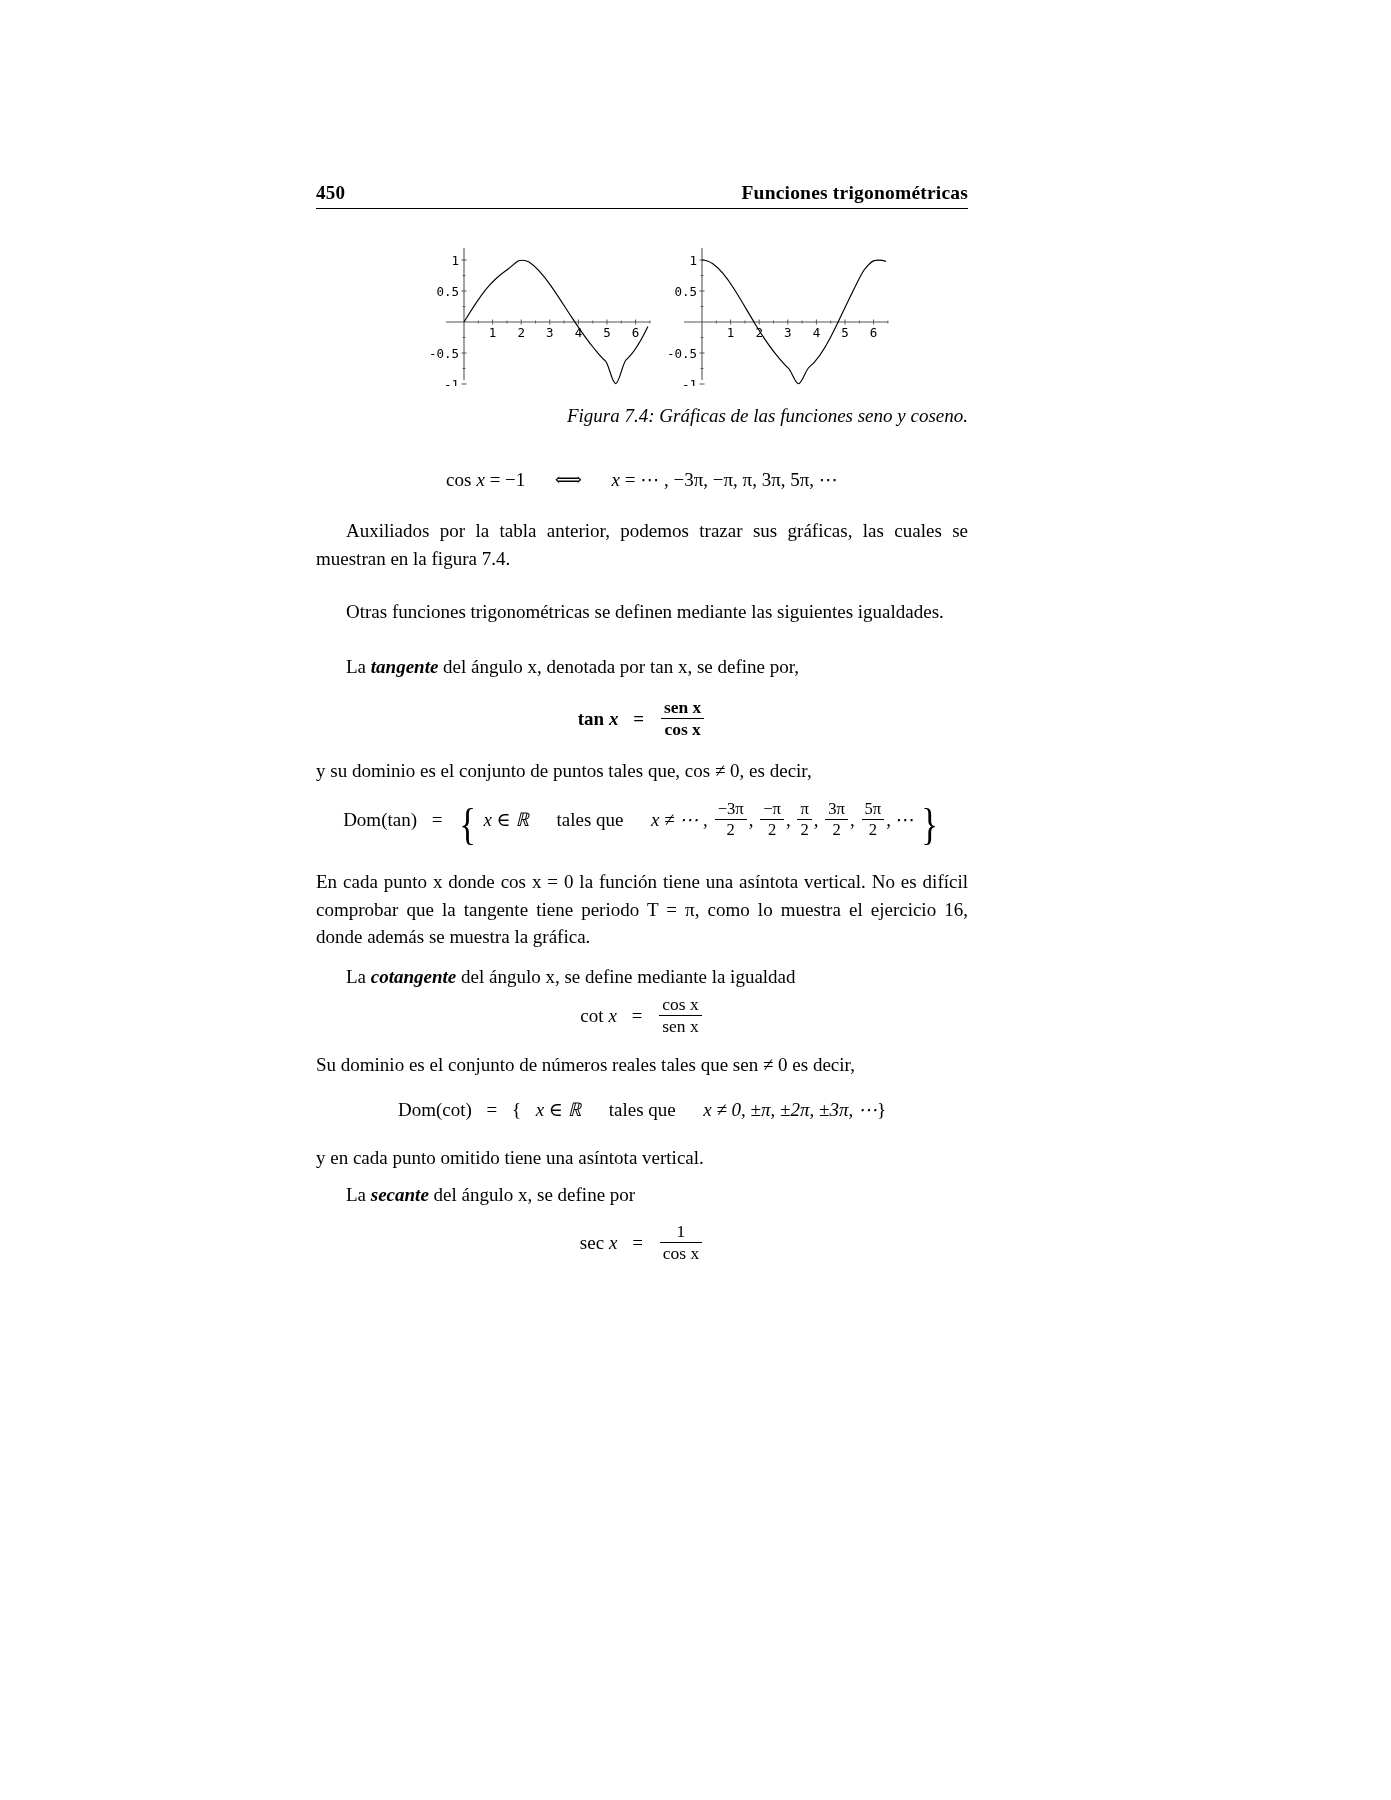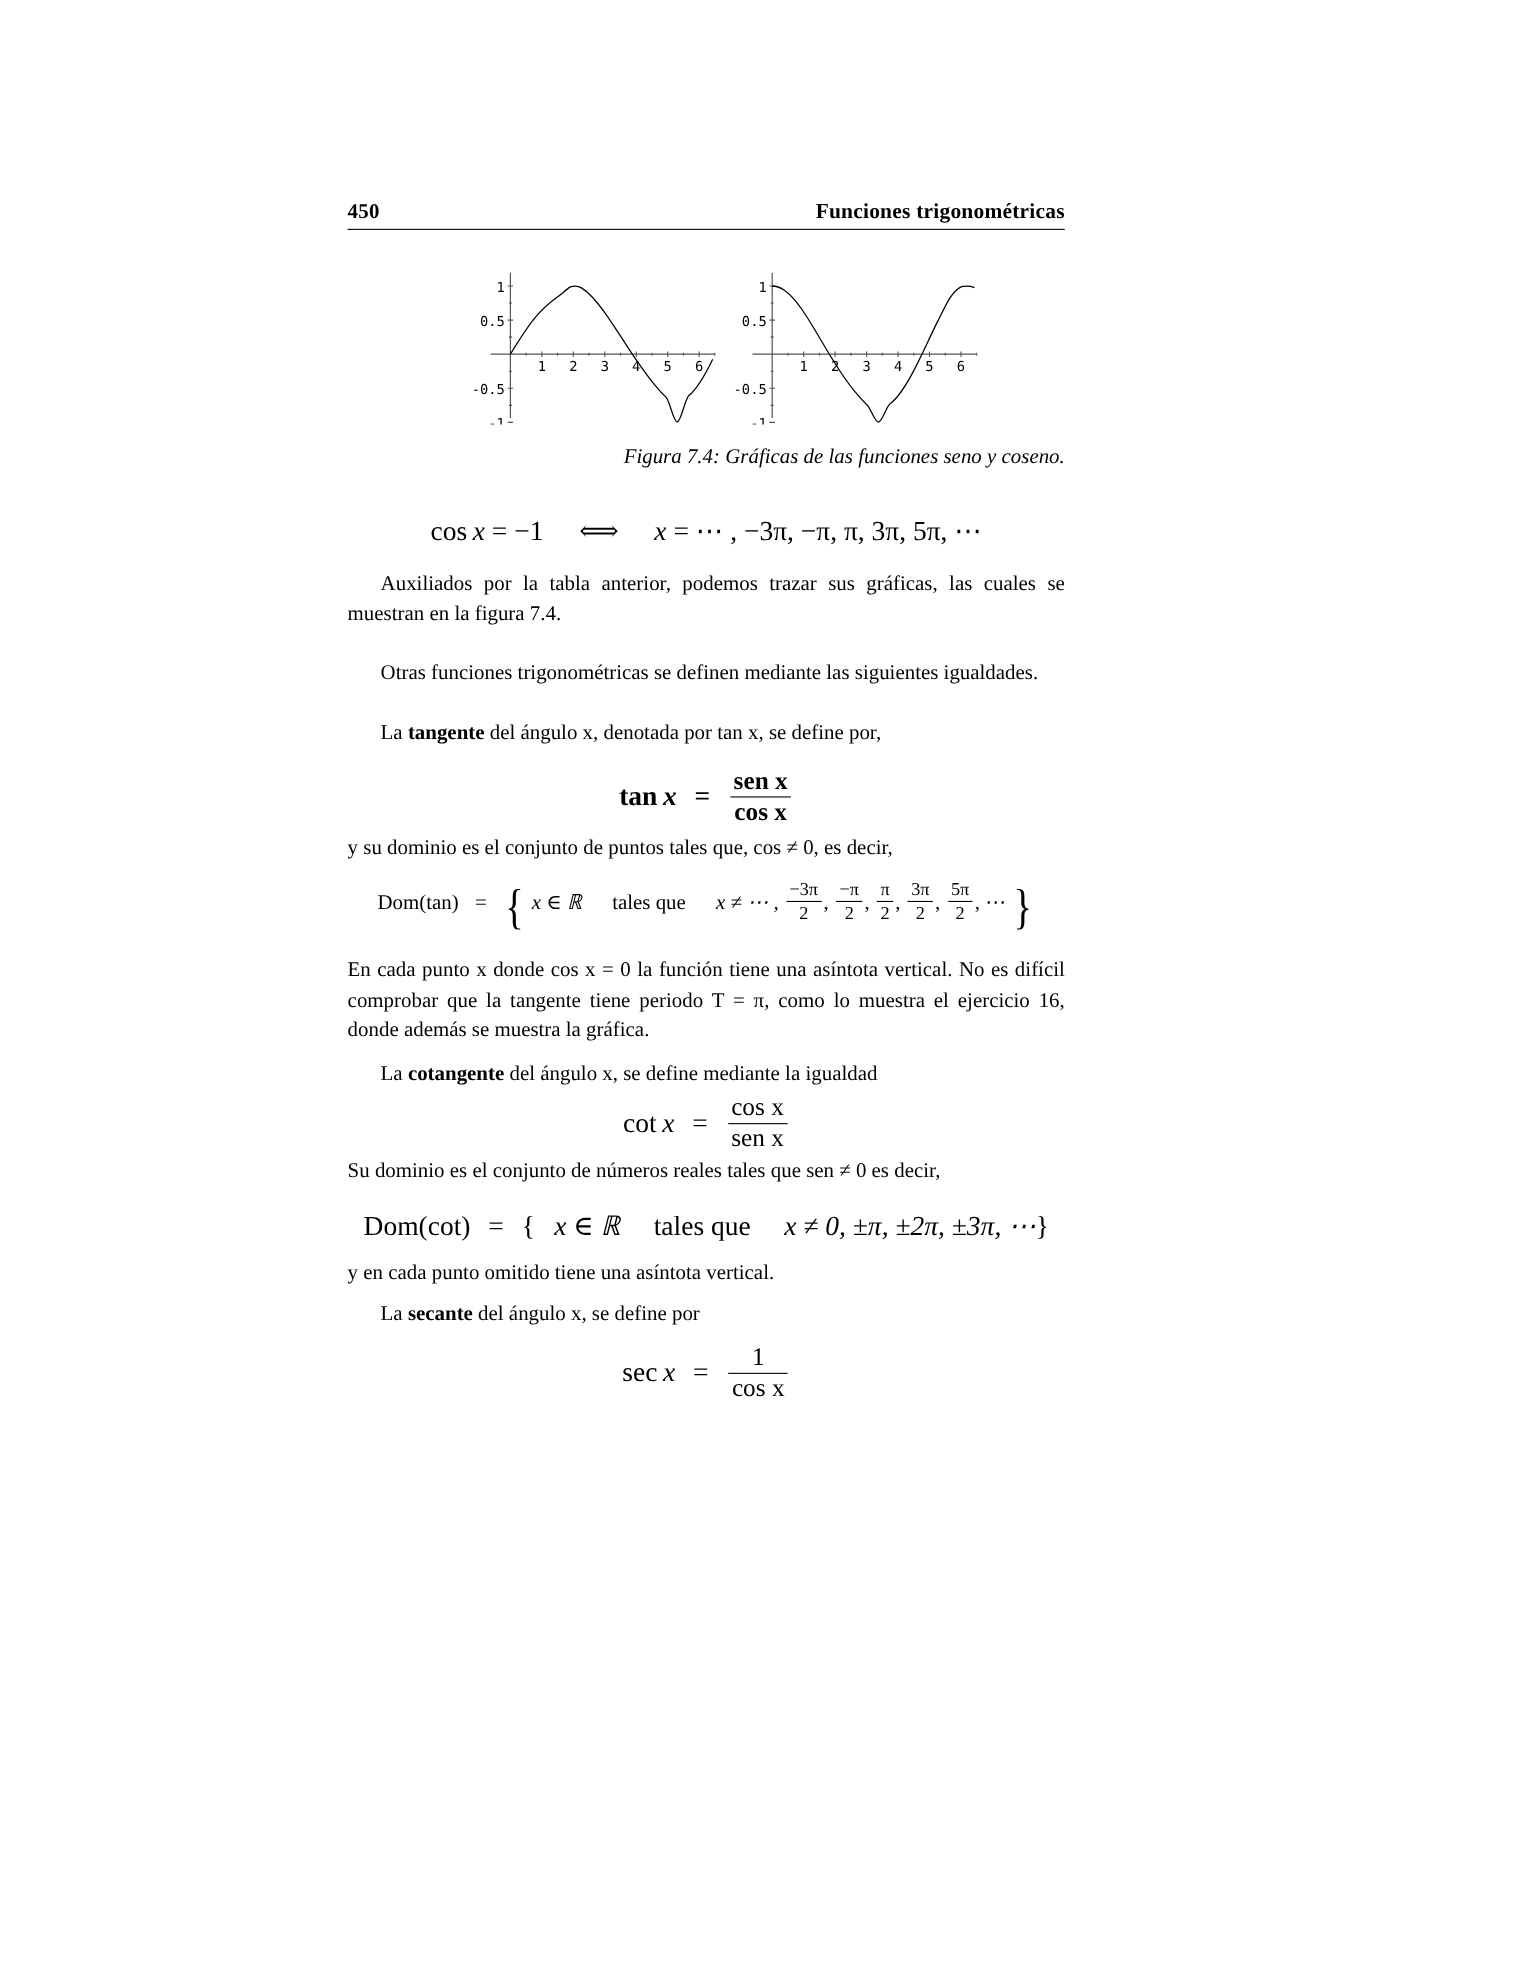--- a/index.html
+++ b/index.html
@@ -77,23 +77,23 @@
     font-size: 19px;
     line-height: 27.5px;
     text-align: justify;
   }
   .indent { text-indent: 30px; }
   .eq {
     position: absolute;
     left: 0;
     width: 652px;
     text-align: center;
-    font-size: 25px;
-  }
-  b { font-weight: bold; }
+    font-size: 19px;
+  }
+  b { font-weight: bold; font-style: italic; }
   i, .mi {
     font-family: "Liberation Serif", "DejaVu Serif", serif;
     font-style: italic;
   }
   .rm { font-style: normal; }
   .op { font-style: normal; }
 
   
   .frac {
     display: inline-block;

